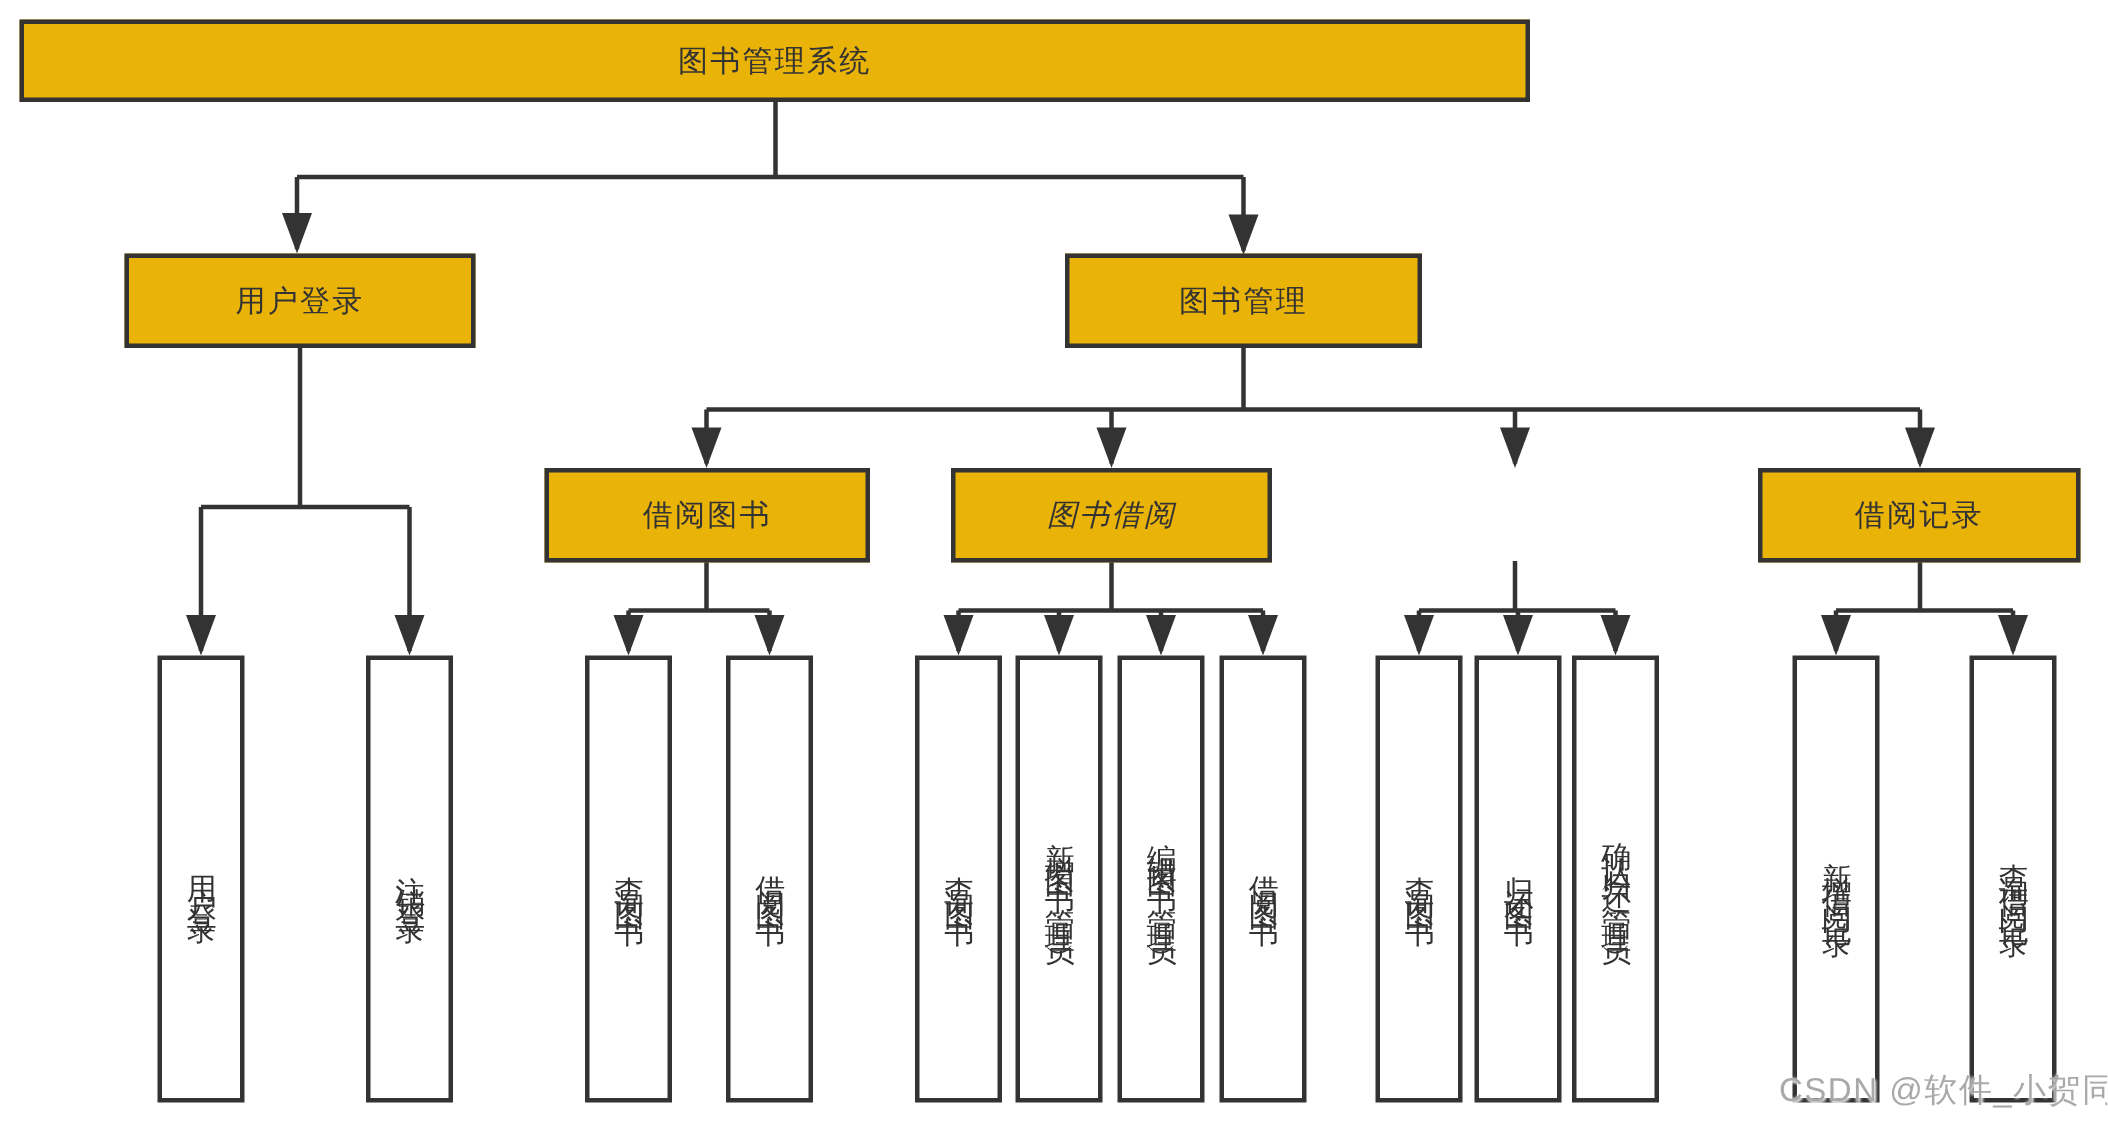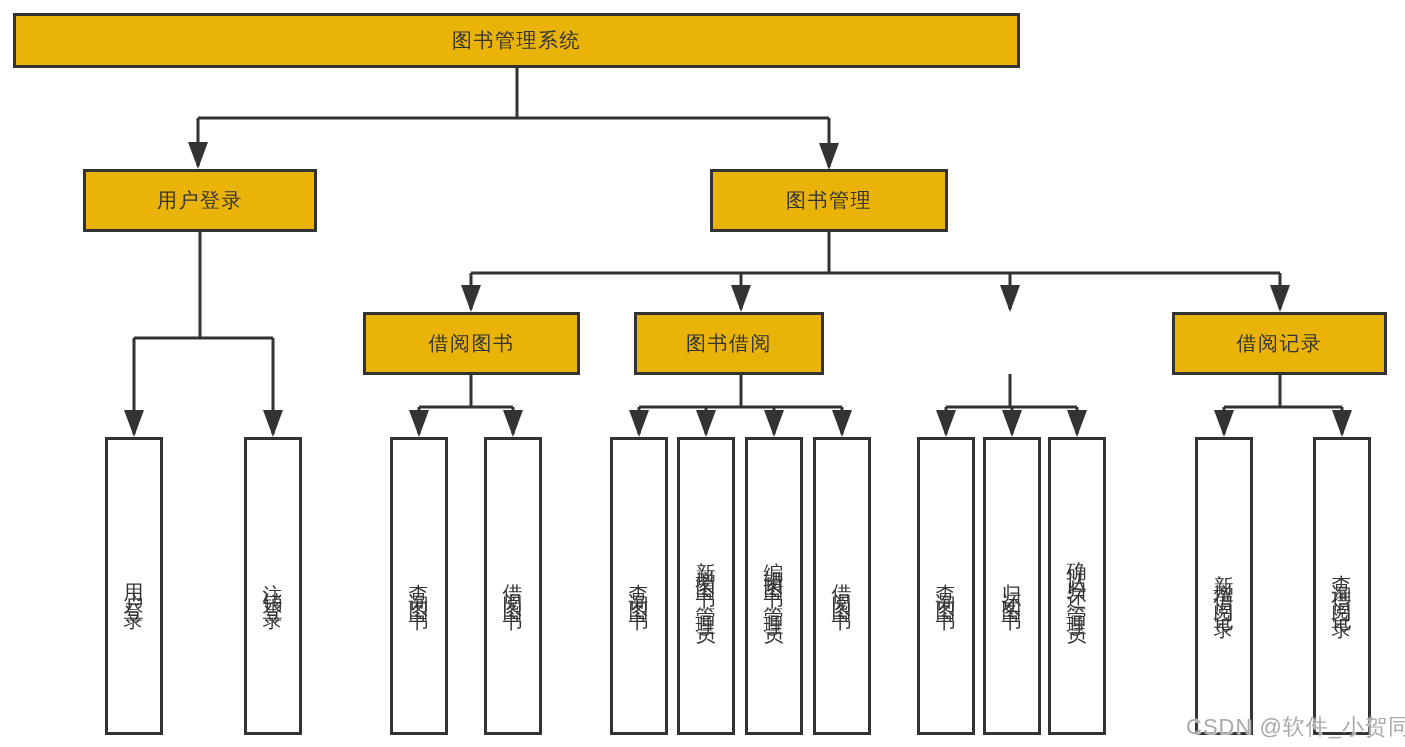--- a/index.html
+++ b/index.html
@@ -93,21 +93,21 @@
              M1214 410 L1234 410 L1224 437 Z
              M1332 410 L1352 410 L1342 437 Z" fill="#333333" stroke="none"></path>
   </svg>
 
   <div class="node" style="left:13px; top:13px; width:1007px; height:55px;">图书管理系统</div>
 
   <div class="node" style="left:83px; top:169px; width:234px; height:63px;">用户登录</div>
   <div class="node" style="left:710px; top:169px; width:238px; height:63px;">图书管理</div>
 
   <div class="node" style="left:363px; top:312px; width:217px; height:63px;">借阅图书</div>
-  <div class="node" style="left:634px; top:312px; width:190px; height:63px;">图书借阅</div>
+  <div class="node" style="left:634px; top:312px; width:214px; height:63px;font-style:italic;">图书借阅</div>
   <div class="node" style="left:1172px; top:312px; width:215px; height:63px;">借阅记录</div>
 
   <div class="leaf" style="left:105px;">用户登录</div>
   <div class="leaf" style="left:244px;">注销登录</div>
 
   <div class="leaf" style="left:390px;">查询图书</div>
   <div class="leaf" style="left:484px;">借阅图书</div>
 
   <div class="leaf" style="left:610px;">查询图书</div>
   <div class="leaf" style="left:677px;">新增图书（管理员）</div>

